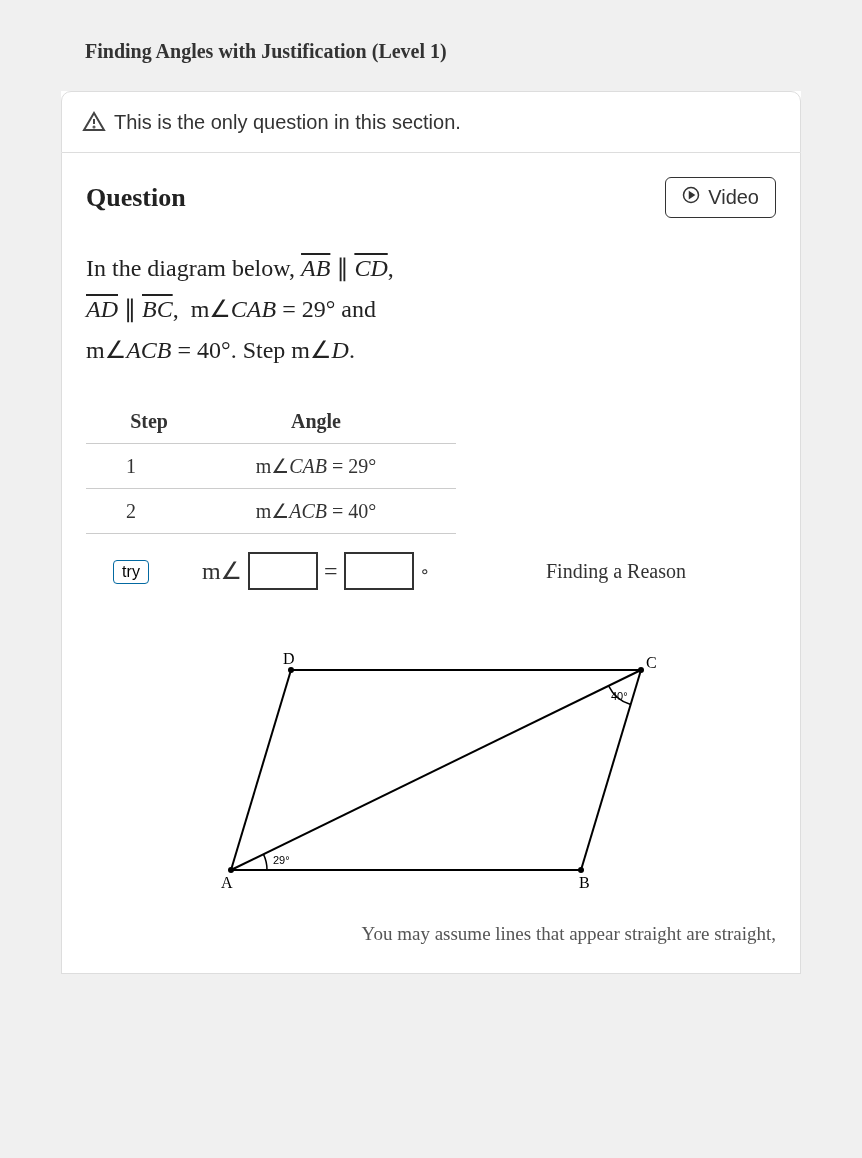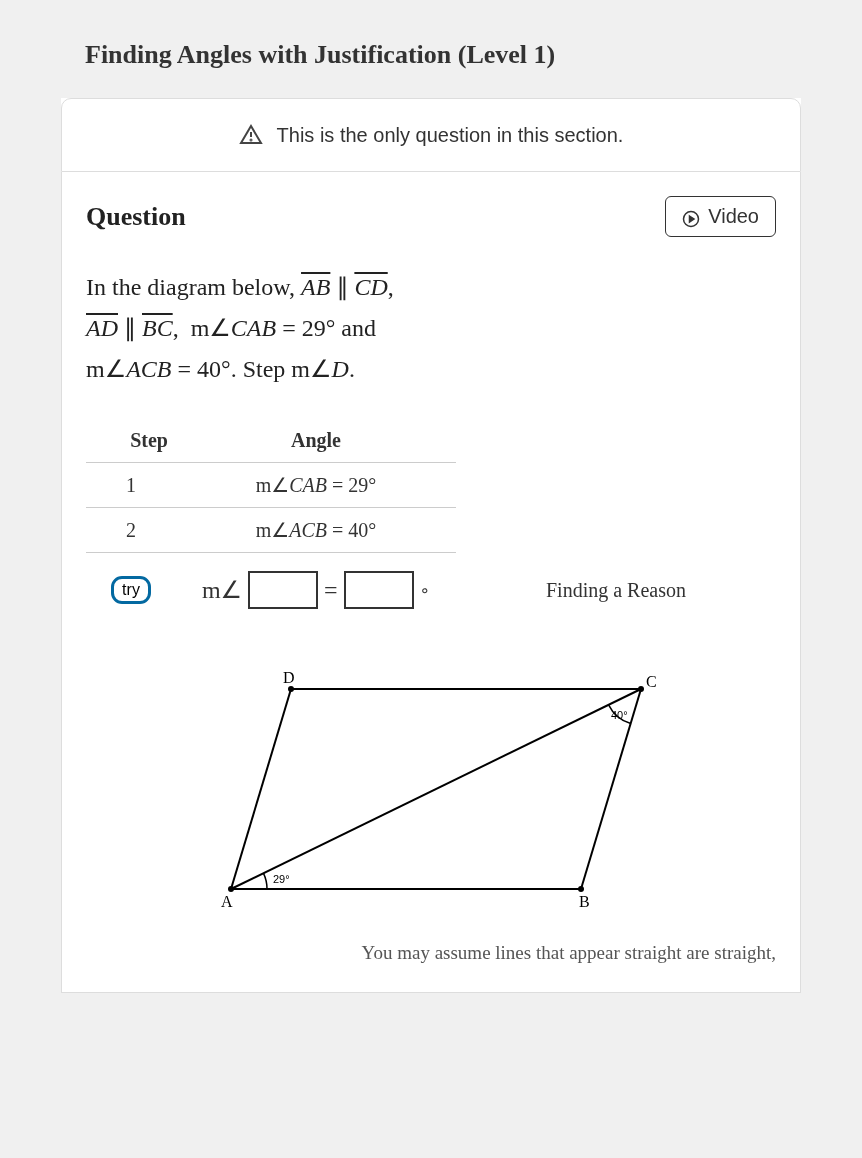--- a/index.html
+++ b/index.html
@@ -10,37 +10,36 @@
     justify-content: center;
     padding: 20px 0;
   }
   .container {
     width: 740px;
     background: #fff;
   }
   .title {
     font-family: Georgia, serif;
     font-weight: bold;
-    font-size: 26px;
+    font-size: 20px;
     color: #333;
     padding: 20px 24px 28px 24px;
     background: #f0f0f0;
   }
   .section-notice {
     border: 1px solid #ddd;
     border-radius: 10px 10px 0 0;
-    padding: 24px 20px;
+    padding: 18px 20px;
     display: flex;
     align-items: center;
-    gap: 14px;
-    background: #fff;
-    font-family: -apple-system, Helvetica, Arial, sans-serif;
-    font-size: 20px;
-    color: #333;
-    justify-content: center;
+    gap: 8px;
+    background: #fff;
+    font-family: -apple-system, Helvetica, Arial, sans-serif;
+    font-size: 20px;
+    color: #333;
   }
   .warning-icon {
     width: 24px; height: 24px;
     flex-shrink: 0;
   }
   .question-panel {
     border: 1px solid #ddd;
     border-top: none;
     padding: 24px;
     background: #fff;
@@ -60,21 +59,21 @@
   }
   .btn {
     border: 1.5px solid #333;
     border-radius: 6px;
     padding: 8px 16px;
     font-family: -apple-system, Helvetica, Arial, sans-serif;
     font-size: 20px;
     background: #fff;
     color: #333;
     display: inline-flex;
-    align-items: flex-end;
+    align-items: flex-start;
     gap: 8px;
     cursor: pointer;
   }
   .play-icon {
     width: 18px; height: 18px;
   }
   .problem-text {
     font-family: Georgia, 'Times New Roman', serif;
     font-size: 24px;
     line-height: 1.7;
@@ -95,22 +94,22 @@
     font-family: Georgia, serif;
     font-size: 20px;
     color: #333;
   }
   .steps-table th.step-h { width: 90px; text-align: right; }
   .steps-table th.angle-h { width: 280px; }
   .steps-table th.reason-h { border-bottom: none; }
   .steps-table .no-border { border: none; }
   .try-row td { border: none; padding-top: 18px; vertical-align: middle; }
   .try-btn {
-    border: 3px solid #0369a1;
-    border-radius: 11px;
+    border: 1px solid #0369a1;
+    border-radius: 4px;
     padding: 2px 8px;
     font-family: -apple-system, Helvetica, Arial, sans-serif;
     font-size: 16px;
     background: #fff;
     cursor: pointer;
   }
   .angle-input-group {
     display: inline-flex;
     align-items: center;
     gap: 6px;

